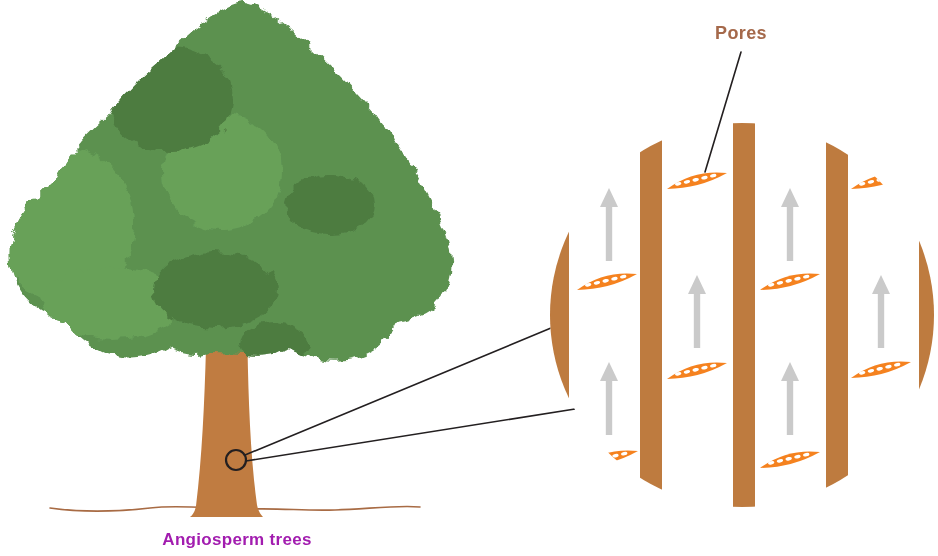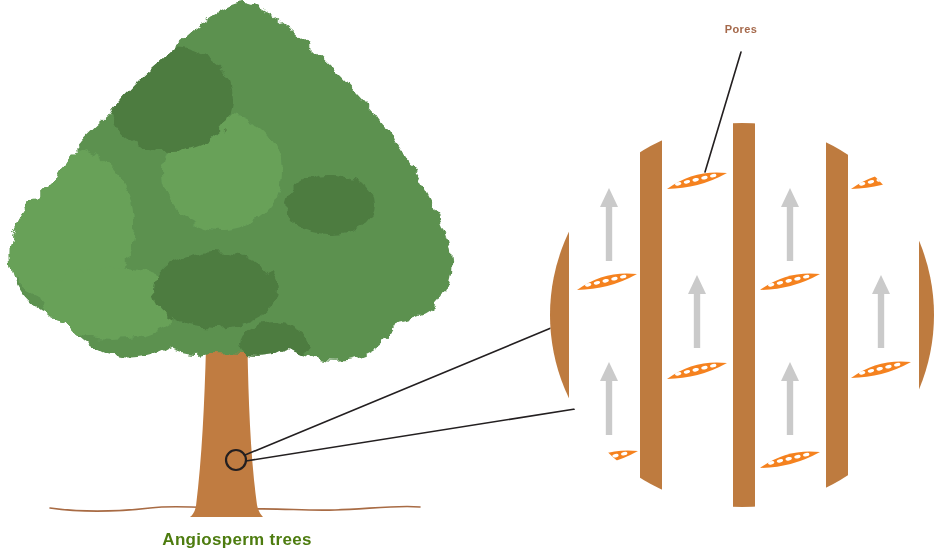--- a/index.html
+++ b/index.html
@@ -1,20 +1,20 @@
 <!DOCTYPE html>
 <html><head>
 <meta charset="utf-8">
 <style>
   html,body{margin:0;padding:0;background:#fff;}
   .stage{position:relative;width:938px;height:556px;background:#fff;overflow:hidden;
          font-family:"Liberation Sans",sans-serif;}
   .stage svg{position:absolute;left:0;top:0;display:block;}
   .label{position:absolute;font-weight:bold;white-space:nowrap;}
-  #pores-label{left:741px;top:23px;transform:translateX(-50%);font-size:11px;letter-spacing:.4px;}
+  #pores-label{left:741px;top:23px;transform:translateX(-50%);font-size:18px;letter-spacing:.4px;}
   #tree-label{left:237px;top:530px;transform:translateX(-50%);font-size:17px;letter-spacing:.3px;}
 </style>
 </head>
 <body>
 
 <div class="stage">
 
   <svg width="938" height="556" viewBox="0 0 938 556">
     <defs>
       <filter id="rough" x="-8%" y="-8%" width="116%" height="116%">
@@ -168,14 +168,14 @@
         </g>
     </g>
 
     <g id="annotation-over">
         <line x1="741" y1="52" x2="705" y2="172" stroke="#231F20" stroke-width="1.6" stroke-linecap="round"></line>
       </g>
   </svg>
 
   <div class="label" id="pores-label" style="color: rgb(165, 105, 75);">Pores</div>
 
-  <div class="label" id="tree-label" style="color: #4d7c0f;">Angiosperm trees</div>
+  <div class="label" id="tree-label" style="color: #a21caf;">Angiosperm trees</div>
 </div>
 
 </body></html>

